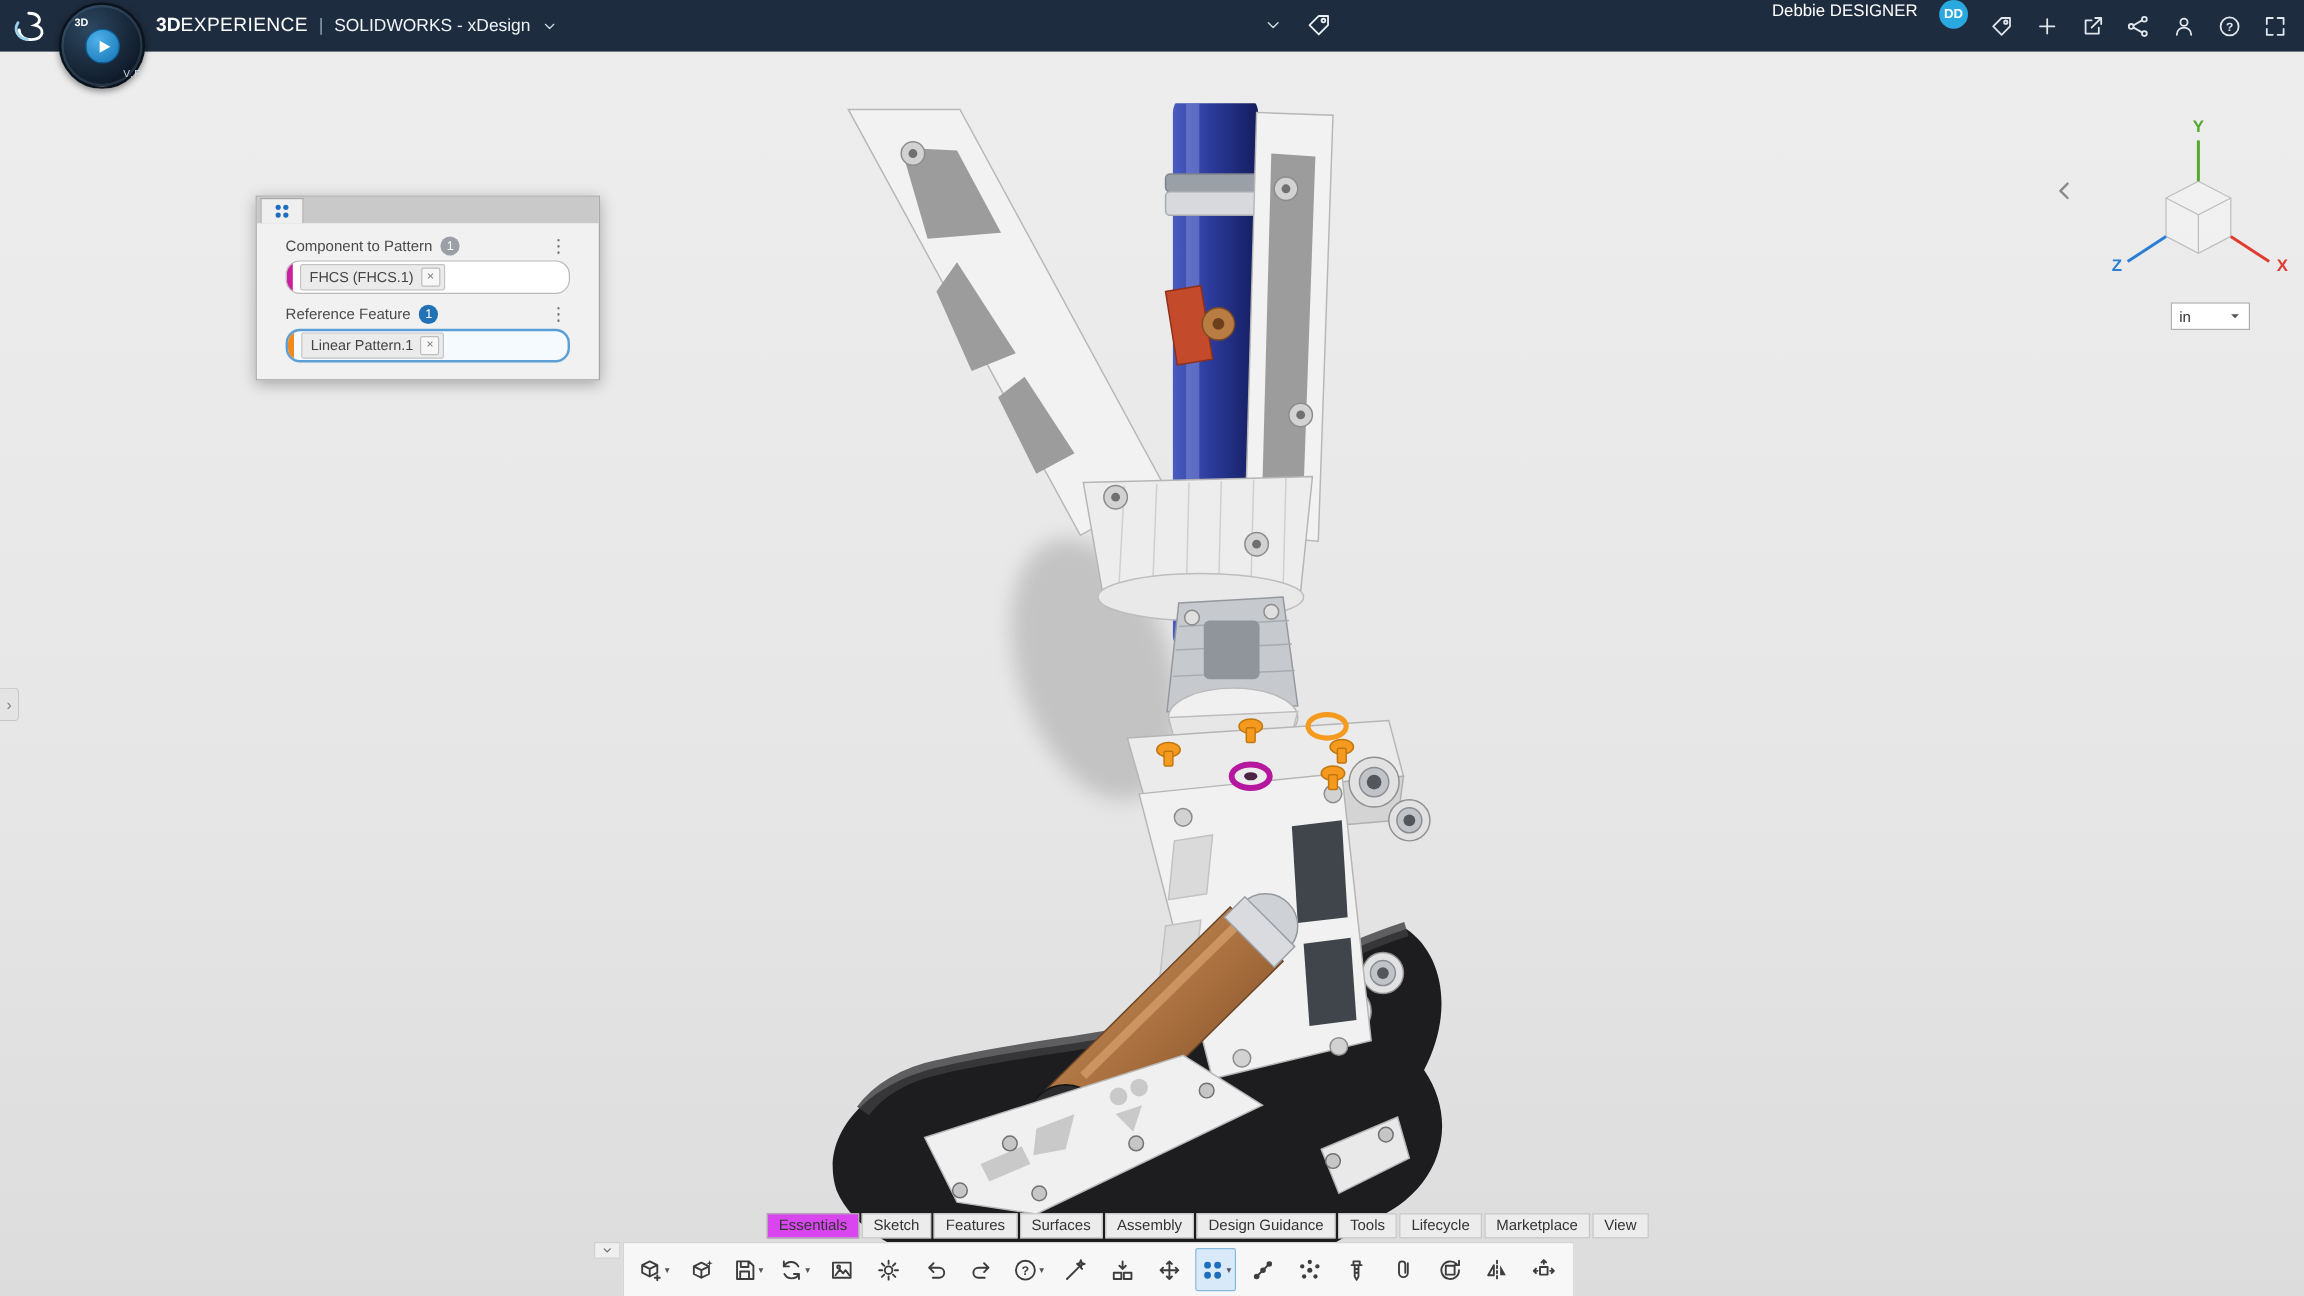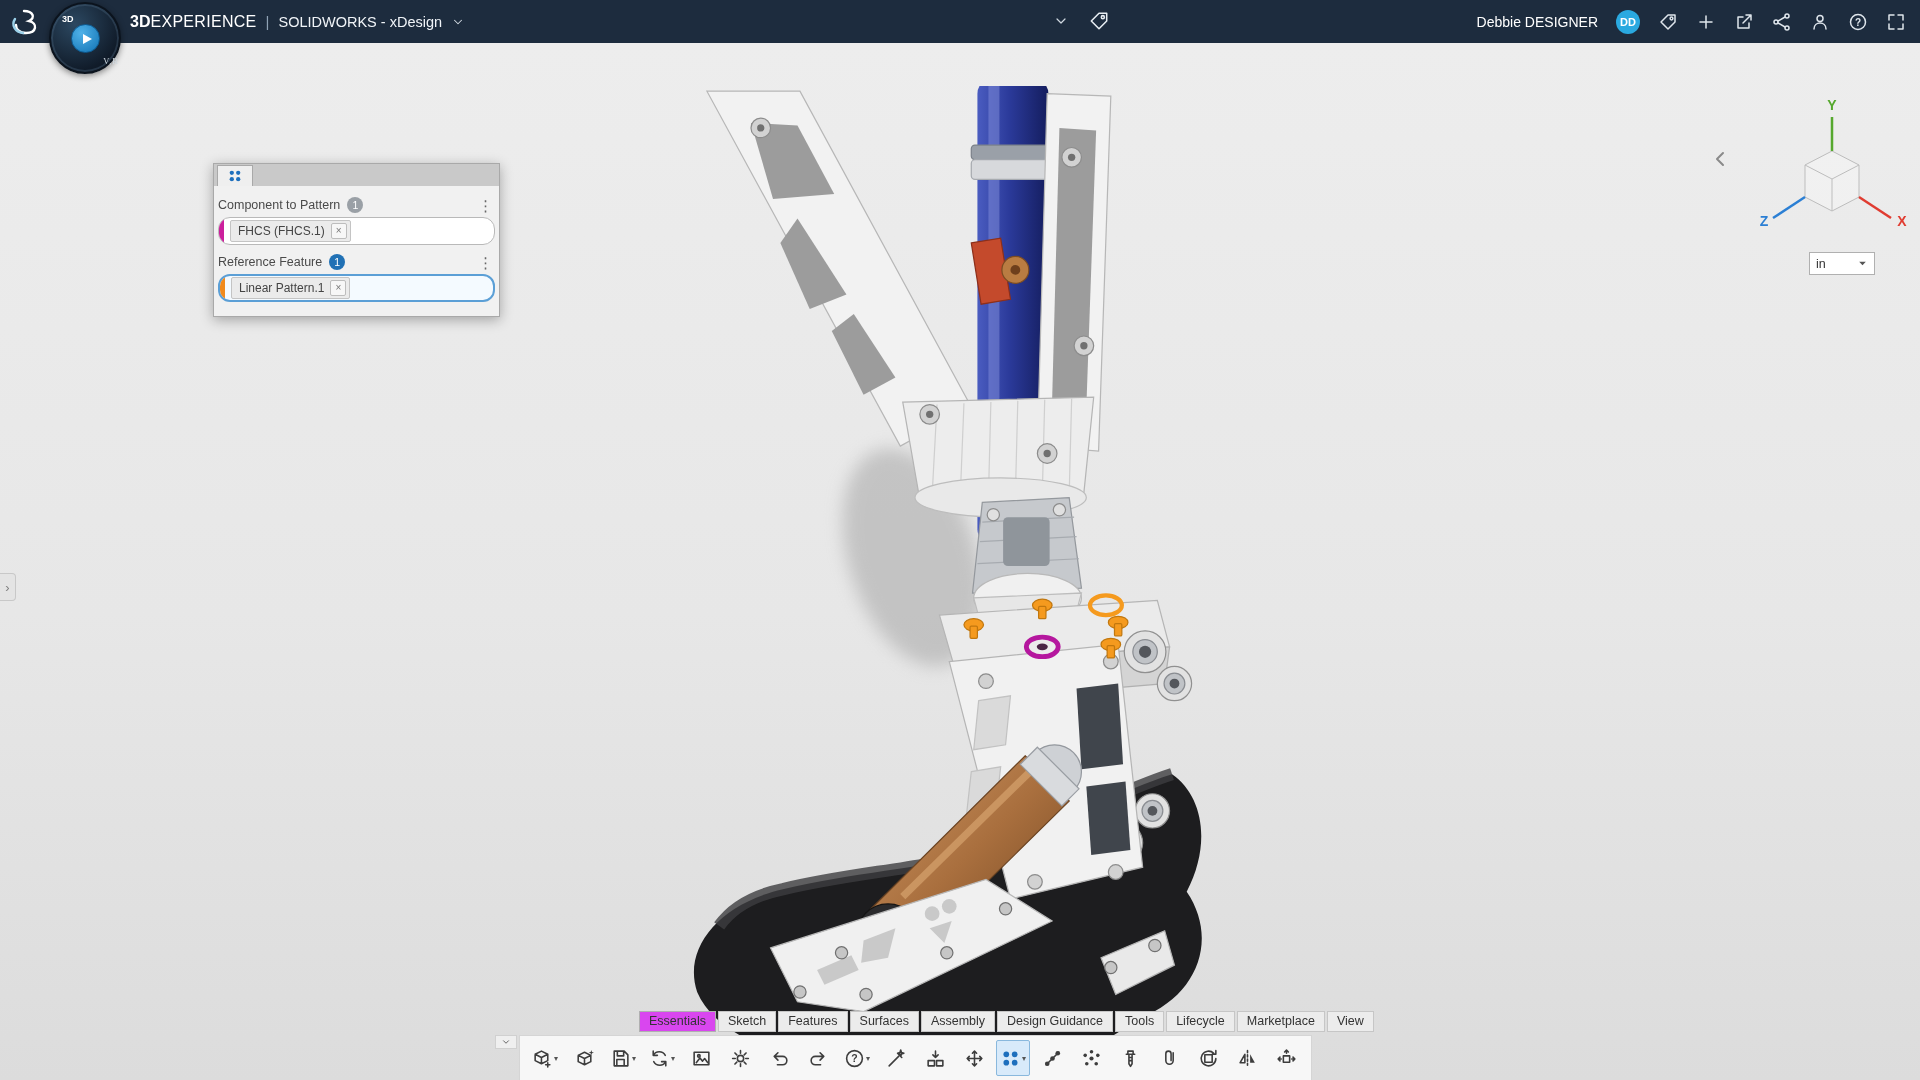--- a/index.html
+++ b/index.html
@@ -14,37 +14,37 @@
   .compass{position:absolute;left:49px;top:2px;width:68px;height:68px;border-radius:50%;
            background:radial-gradient(circle at 35% 30%, #2c4861, #101b29 72%);
            border:2px solid #0b131d;z-index:45;
            box-shadow:inset 0 0 0 2px rgba(100,130,160,.25), 0 2px 6px rgba(0,0,0,.45);}
   .compass .c3d{position:absolute;left:11px;top:10px;font-size:9px;font-weight:bold;color:#fff;}
   .compass .play{position:absolute;left:50%;top:50%;width:27px;height:27px;margin:-14px 0 0 -14px;
                  border-radius:50%;background:radial-gradient(circle at 35% 30%,#4fb1e8,#1273b4);
                  border:1px solid #0d5d95;display:flex;align-items:center;justify-content:center;cursor:pointer;}
   .compass .play i{display:block;width:0;height:0;border-left:9px solid #fff;
                    border-top:5.5px solid transparent;border-bottom:5.5px solid transparent;margin-left:3px;}
-  .compass .cvr{position:absolute;bottom:6px;left:0;right:0;text-align:right;font-size:8.5px;color:#cfd8e0;letter-spacing:1px;font-family:Liberation Serif, serif;}
+  .compass .cvr{position:absolute;bottom:6px;left:0;right:0;text-align:right;font-size:8.5px;color:#cfd8e0;letter-spacing:1px;}
   .brand{position:absolute;left:130px;top:0;height:43px;display:flex;align-items:center;gap:7px;color:#fff;}
   .brand .bb{font-size:16px;font-weight:bold;}
   .brand .br{font-size:16px;font-weight:400;letter-spacing:.3px;}
   .brand .dv{color:#8fa2b5;font-size:15px;margin:0 2px;}
   .brand .ap{font-size:14.5px;color:#f0f4f8;}
   .brand .icn{width:14px;height:14px;color:#cfd8e0;margin-left:2px;}
   .search{position:absolute;left:731px;top:8px;width:316px;height:27px;background:#fff;border-radius:3px;
           display:flex;align-items:center;padding:0 5px 0 10px;}
   .search input{flex:1;border:0;outline:0;font-size:13px;color:#333;background:transparent;}
   .search input::placeholder{color:#8a8a8a;}
   .search .icn{width:17px;height:17px;color:#6f6f6f;}
   .sc-caret{position:absolute;left:1053px;top:13px;background:none;border:0;padding:0;color:#cfd8e0;cursor:pointer;}
   .sc-caret .icn{width:16px;height:16px;}
   .tagbtn{position:absolute;left:1088px;top:10px;background:none;border:0;padding:0;color:#e8eef3;cursor:pointer;}
   .tagbtn .icn{width:22px;height:22px;stroke-width:1.4;}
-  .tb-right{position:absolute;right:14px;top:0;height:43px;display:flex;align-items:center;gap:18px;color:#e8eef3;}
+  .tb-right{position:absolute;right:14px;top:0;height:43px;display:flex;gap:18px;color:#e8eef3;}
   .user-name{font-size:14px;color:#fff;cursor:pointer;white-space:nowrap;}
   .avatar{width:24px;height:24px;border-radius:50%;background:#2aa9e0;color:#fff;font-size:11px;font-weight:bold;
           display:flex;align-items:center;justify-content:center;cursor:pointer;}
   .top-btn{background:none;border:0;padding:0;color:#dfe6ec;cursor:pointer;line-height:0;}
   .top-btn .icn{width:20px;height:20px;}
 
   .icn{stroke:currentColor;fill:none;stroke-width:1.5;stroke-linecap:round;stroke-linejoin:round;}
 
   
   .canvas{position:absolute;top:43px;left:0;right:0;bottom:0;
@@ -69,21 +69,21 @@
   .dlg-tab{width:34px;height:20px;background:#efefef;border:1px solid #a9a9a9;border-bottom:none;
            display:flex;align-items:center;justify-content:center;cursor:pointer;}
   .dlg-header{height:32px;display:flex;align-items:center;padding:0 10px;gap:7px;border-bottom:1px solid #dcdcdc;cursor:move;}
   .dlg-title{font-size:13.5px;font-weight:bold;color:#333;white-space:nowrap;}
   .dlg-caret{background:none;border:0;padding:0;color:#555;cursor:pointer;line-height:0;}
   .dlg-caret .icn{width:12px;height:12px;stroke-width:2;}
   .dlg-actions{margin-left:auto;display:flex;gap:16px;align-items:center;}
   .dlg-ok,.dlg-cancel{background:none;border:0;padding:0;cursor:pointer;line-height:0;}
   .dlg-ok .icn{width:17px;height:17px;stroke:#2e9e44;stroke-width:2.6;}
   .dlg-cancel .icn{width:15px;height:15px;stroke:#e03c31;stroke-width:2.6;}
-  .dlg-body{padding:2px 4px 14px;}
+  .dlg-body{padding:2px 24px 14px;}
   .row-label{display:flex;align-items:center;gap:7px;margin-top:9px;font-size:12.5px;color:#4a4a4a;}
   .badge{width:16px;height:16px;border-radius:50%;color:#fff;font-size:10.5px;
          display:flex;align-items:center;justify-content:center;}
   .kebab{margin-left:auto;color:#666;font-size:15px;line-height:1;cursor:pointer;background:none;border:0;padding:0 2px;}
   .field{margin-top:4px;height:28px;background:#fff;border:1px solid #b9b9b9;border-radius:12px;
          display:flex;align-items:center;overflow:hidden;box-sizing:border-box;}
   .field.focused{border:2px solid #5b9fd6;background:#f4faff;}
   .fbar{width:5px;align-self:stretch;}
   .chip{margin-left:6px;display:inline-flex;align-items:center;background:#ebebeb;border:1px solid #c4c4c4;
         border-radius:2px;font-size:12px;color:#444;padding:2px 3px 2px 7px;gap:6px;white-space:nowrap;}

